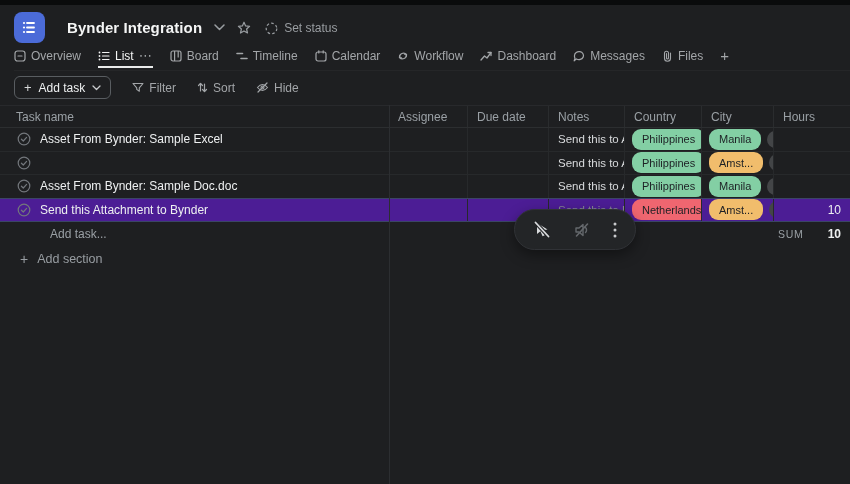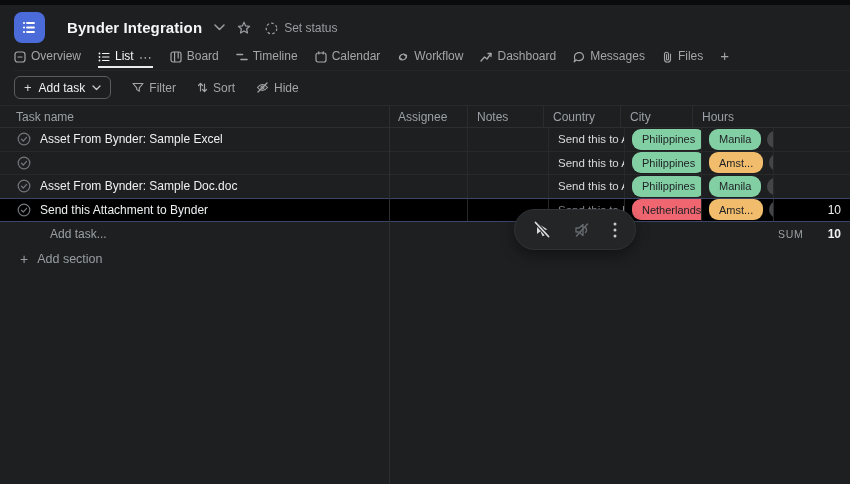--- a/index.html
+++ b/index.html
@@ -15,21 +15,21 @@
   .project-header{position:absolute;top:12px;left:14px;display:flex;align-items:center;}
   .project-icon{width:31px;height:31px;border-radius:8px;background:#4b6bd8;
     display:flex;align-items:center;justify-content:center;flex:0 0 auto;cursor:pointer;}
   .project-title{font-size:15px;font-weight:700;color:#f4f5f5;margin-left:22px;letter-spacing:.1px;}
   .hdr-ico{margin-left:12px;display:flex;align-items:center;color:#9a9ea2;}
   .set-status{display:flex;align-items:flex-end;gap:6px;margin-left:14px;color:#9a9ea2;font-size:12px;}
 
   
   .tabbar{position:absolute;top:49px;left:14px;right:0;height:21px;display:flex;align-items:flex-start;
     gap:17px;font-size:12px;color:#a3a6a9;border-bottom:1px solid rgba(255,255,255,0.035);}
-  .tab{display:flex;align-items:flex-end;gap:5px;padding-bottom:5px;cursor:pointer;white-space:nowrap;}
+  .tab{display:flex;align-items:center;gap:5px;padding-bottom:5px;cursor:pointer;white-space:nowrap;}
   .tab svg{flex:0 0 auto;}
   .tab.active{color:#f3f4f4;border-bottom:2px solid #e9eaea;padding-bottom:3px;}
   .tab .menu-dots{color:#9ea1a4;font-size:13px;letter-spacing:1px;line-height:10px;}
   .tab-add{color:#a3a6a9;font-size:15px;line-height:14px;cursor:pointer;}
 
   
   .toolbar{position:absolute;top:76px;left:14px;display:flex;align-items:center;gap:21px;}
   .add-task-btn{display:flex;align-items:center;gap:7px;height:21px;padding:0 9px;
     border:1px solid #595d61;border-radius:6px;font-size:12px;color:#eef0f1;cursor:pointer;}
   .add-task-btn .plus{font-size:13px;line-height:12px;color:#d7d9da;}
@@ -41,21 +41,21 @@
   .c0{width:389px;}.c1{width:78px;}.c2{width:81px;}.c3{width:76px;}.c4{width:77px;}.c5{width:72px;}.c6{width:77px;}
   .cell{box-sizing:border-box;height:100%;display:flex;align-items:center;overflow:hidden;white-space:nowrap;}
   .thead{height:23px;border-top:1px solid #28292c;border-bottom:1px solid #2c2e30;
     color:#9aa0a5;font-size:12px;align-items:center;}
   .thead .cell{padding-left:9px;cursor:pointer;}
   .thead .c0{padding-left:16px;}
   .thead .c2,.thead .c3,.thead .c4,.thead .c5,.thead .c6{border-left:1px solid #2a2c2e;}
 
   .trow{height:23.5px;border-bottom:1px solid #27292b;font-size:12px;align-items:center;cursor:pointer;}
   .trow .c2,.trow .c3,.trow .c4,.trow .c5,.trow .c6{border-left:1px solid #27292b;}
-  .trow.selected{background:#000000;border-bottom:1px solid #3b4565;box-shadow:0 -1px 0 #3b4565;}
+  .trow.selected{background:#4c1d95;border-bottom:1px solid #3b4565;box-shadow:0 -1px 0 #3b4565;}
   .c-task{padding-left:17px;gap:9px;color:#eef0f1;}
   .check{display:flex;align-items:center;color:#73777c;}
   .c-notes{font-size:11.5px;color:#d8dadc;padding-left:9px;}
   .trow.selected .c-notes{color:#878b93;}
   .c-country,.c-city{padding-left:7px;gap:6px;}
   .pill{height:21px;border-radius:9px;padding:0 10px;display:inline-flex;align-items:center;
     font-size:11px;color:#1d2024;flex:0 0 auto;cursor:pointer;}
   .plus-badge{height:17px;border-radius:9px;padding:0 6px;background:#434547;color:#d3d5d7;
     font-size:10.5px;display:inline-flex;align-items:center;flex:0 0 auto;cursor:pointer;}
   .c-hours{justify-content:flex-end;padding-right:9px;color:#eef0f1;}
@@ -233,20 +233,21 @@
         <line x1="2" y1="10" x2="11" y2="1" stroke="currentColor" stroke-width="1.2" stroke-linecap="round"></line>
       </svg>
     <span>Hide</span>
   </div>
 </div>
 
 <div class="table">
   <div class="thead">
     <div class="cell c0">Task name</div>
     <div class="cell c1">Assignee</div>
+    <div class="cell c2">Due date</div>
     <div class="cell c3">Notes</div>
     <div class="cell c4">Country</div>
     <div class="cell c5">City</div>
     <div class="cell c6">Hours</div>
   </div>
 
   <div>
   <div class="trow">
     <div class="cell c0 c-task">
       <span class="check">

